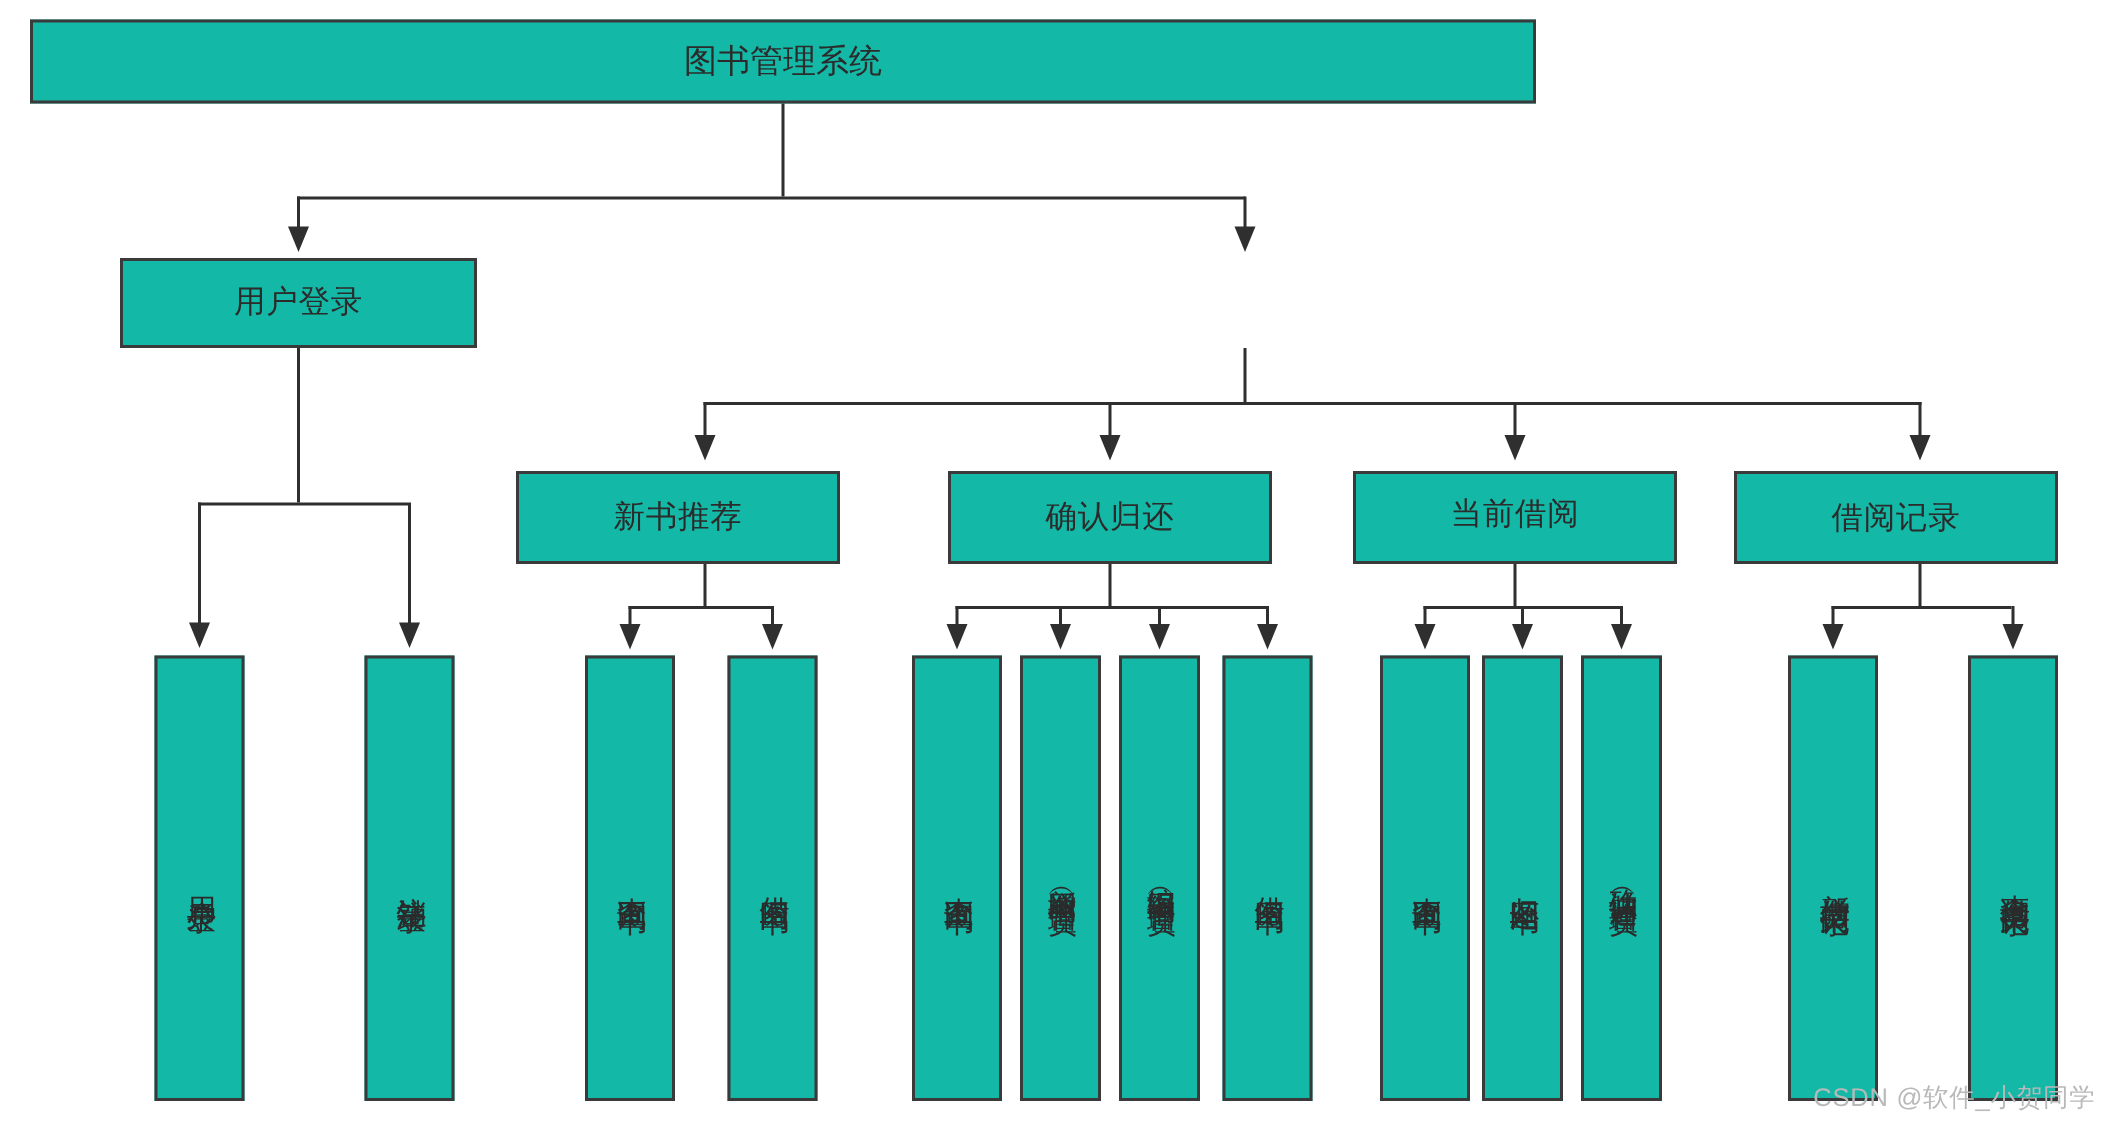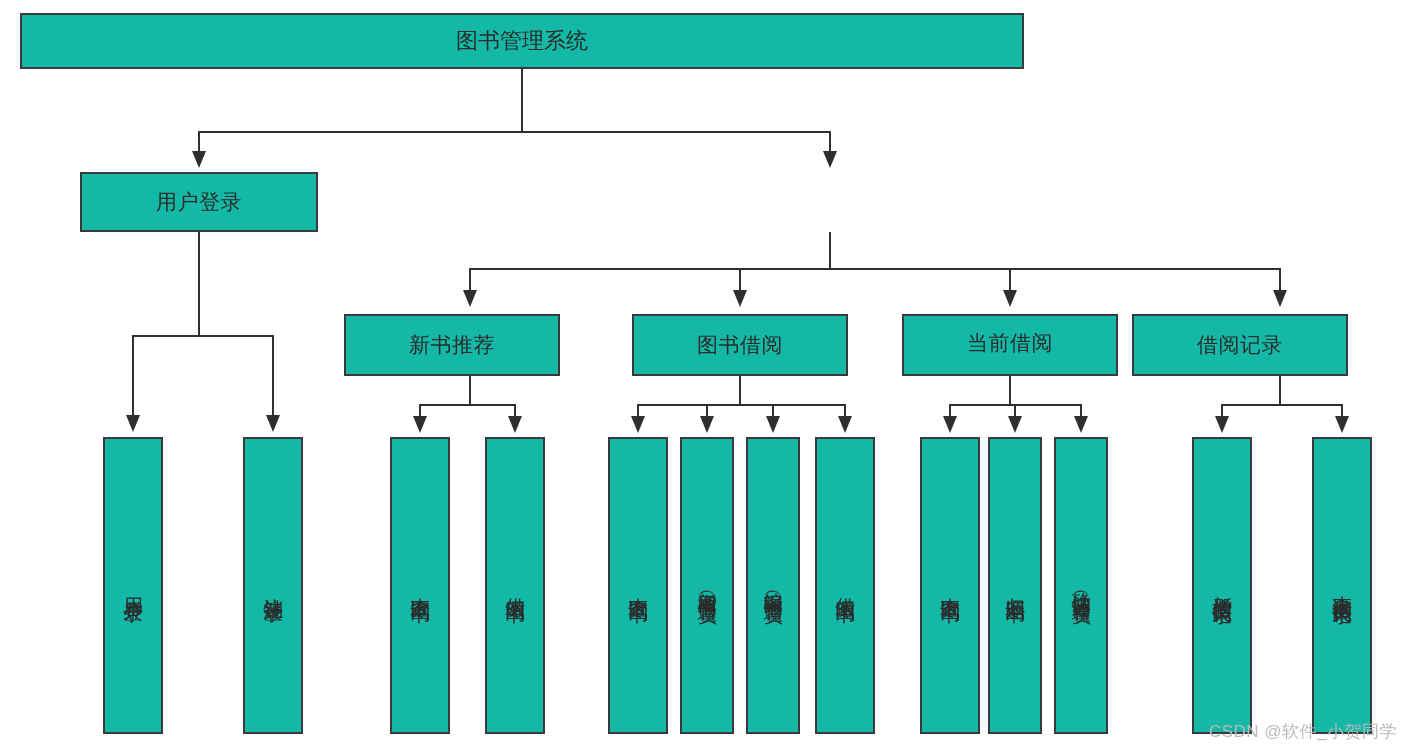--- a/index.html
+++ b/index.html
@@ -112,26 +112,26 @@
   <div class="arrow" style="left:733px;top:290px;"></div>
   <div class="ln v" style="left:1009px;top:268px;height:24px;"></div>
   <div class="arrow" style="left:1003px;top:290px;"></div>
   <div class="ln v" style="left:1279px;top:268px;height:24px;"></div>
   <div class="arrow" style="left:1273px;top:290px;"></div>
 
   <div class="node h" style="left:344px;top:314px;width:216px;height:62px;">
     <span>新书推荐</span>
   </div>
   <div class="node h" style="left:632px;top:314px;width:216px;height:62px;">
-    <span>图书借阅</span>
+    <span>确认归还</span>
   </div>
   <div class="node h" style="left:902px;top:314px;width:216px;height:62px;font-family:Liberation Mono, monospace;">
     <span>当前借阅</span>
   </div>
-  <div class="node h" style="left:1132px;top:314px;width:216px;height:62px;font-family:Liberation Serif, serif;">
+  <div class="node h" style="left:1156px;top:314px;width:216px;height:62px;font-family:Liberation Serif, serif;">
     <span>借阅记录</span>
   </div>
 
   <div class="ln v" style="left:469px;top:376px;height:28px;"></div>
   <div class="ln h" style="left:419px;top:404px;width:96px;"></div>
   <div class="ln v" style="left:419px;top:404px;height:14px;"></div>
   <div class="arrow" style="left:413px;top:416px;"></div>
   <div class="ln v" style="left:514px;top:404px;height:14px;"></div>
   <div class="arrow" style="left:508px;top:416px;"></div>
 

